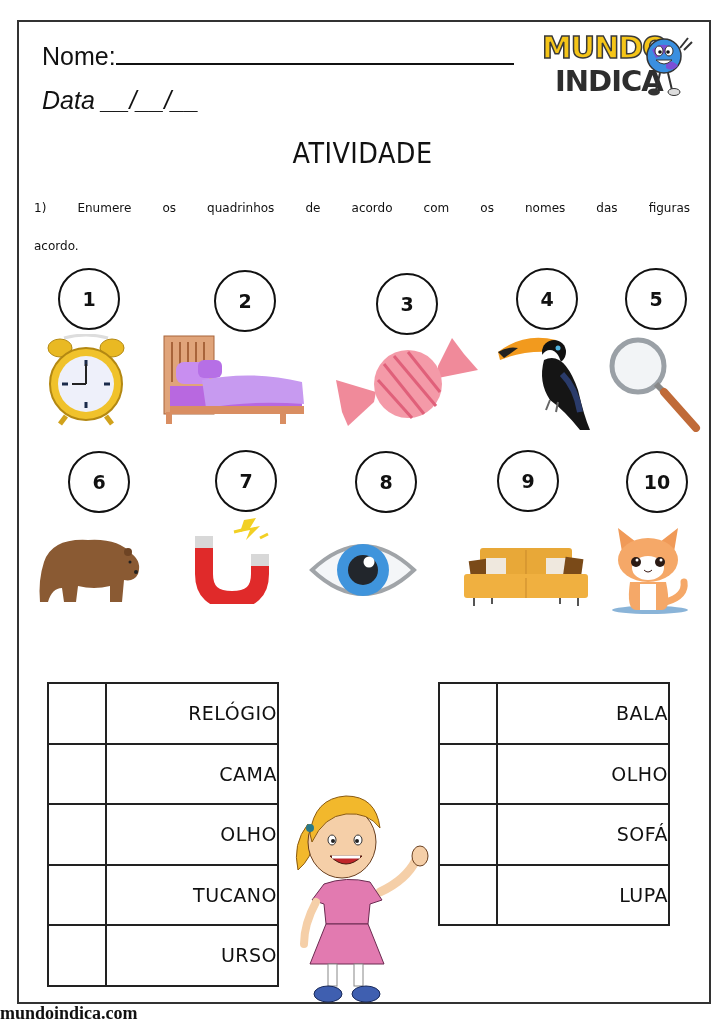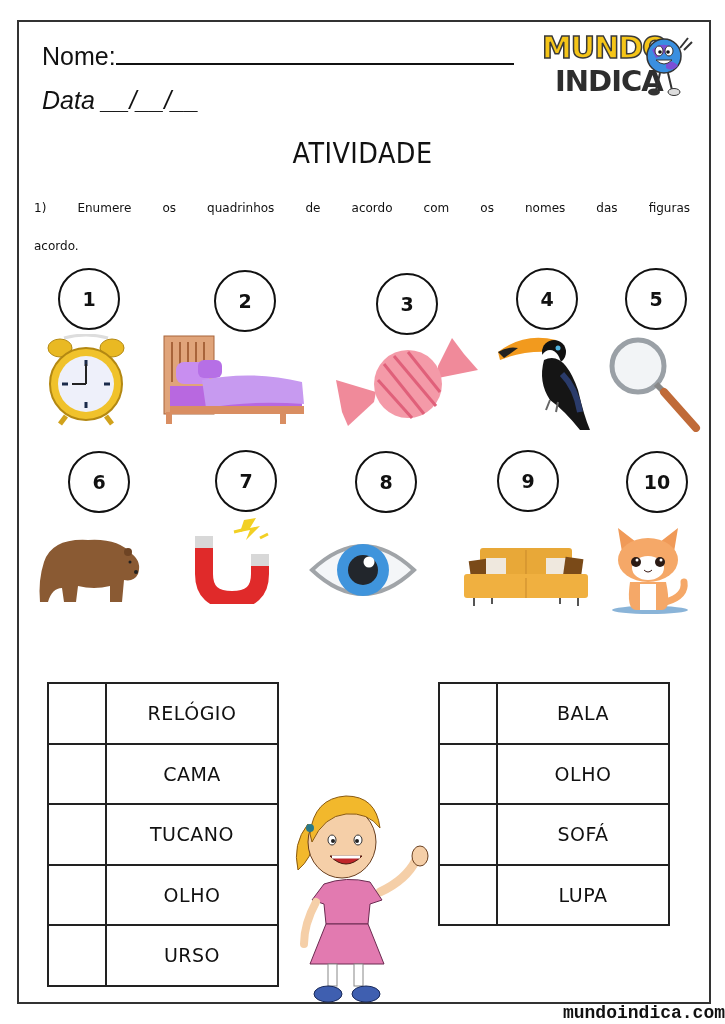--- a/index.html
+++ b/index.html
@@ -9,22 +9,22 @@
   .abs { position: absolute; }
   .hdr-text { font-family: "Liberation Sans", sans-serif; font-size: 25px; color: #111; }
   .title { left: 0; width: 725px; top: 136px; text-align: center; font-family: "DejaVu Sans", sans-serif; font-size: 29px; letter-spacing: 0.5px; transform: scaleX(0.88); }
   .instr { left: 34px; width: 656px; font-size: 12px; font-family: "DejaVu Sans", sans-serif; }
   .instr1 { top: 201px; text-align: justify; text-align-last: justify; word-spacing: 4px; }
   .instr2 { top: 239px; }
   .num-circle { width: 62px; height: 62px; border: 2px solid #111; border-radius: 50%; display: flex; align-items: center; justify-content: center; font-family: "DejaVu Sans", sans-serif; font-weight: bold; font-size: 19px; }
   table.words { position: absolute; border-collapse: collapse; }
   table.words td { border: 2px solid #222; height: 60.5px; font-family: "DejaVu Sans", sans-serif; font-size: 19px; text-align: center; letter-spacing: 0.5px; }
   table.words td.blank { width: 58px; }
-  table.words td.word { width: 172px; }
-  .footer { left: 0; width: 725px; top: 1003px; text-align: right; font-family: Liberation Mono, monospace; font-weight: bold; font-size: 18px; color: #111; }
+  table.words td.word { width: 172px; text-align: right; }
+  .footer { left: 0; width: 725px; top: 1003px; text-align: left; font-family: Liberation Serif, serif; font-weight: bold; font-size: 18px; color: #111; }
   .logo-top { font-family: "DejaVu Sans", sans-serif; font-weight: 900; font-size: 30px; color: #f5c518; -webkit-text-stroke: 1.5px #3a3a3a; letter-spacing: -1px; }
   .logo-bot { font-family: "DejaVu Sans", sans-serif; font-weight: 900; font-size: 29px; color: #2e2e2e; letter-spacing: -1px; }
 </style>
 </head>
 <body>
 
 <div class="frame"></div>
 
 <div class="abs hdr-text" style="left:42px; top:42px;">
   <span>Nome:</span><span style="display:inline-block; width:398px; border-bottom:2px solid #111; height:22px; vertical-align:baseline;"></span>
@@ -182,25 +182,25 @@
       <tr>
         <td class="blank"></td>
         <td class="word">RELÓGIO</td>
       </tr>
   <tr>
         <td class="blank"></td>
         <td class="word">CAMA</td>
       </tr>
   <tr>
         <td class="blank"></td>
+        <td class="word">OLHO</td>
+      </tr>
+  <tr>
+        <td class="blank"></td>
         <td class="word">TUCANO</td>
-      </tr>
-  <tr>
-        <td class="blank"></td>
-        <td class="word">OLHO</td>
       </tr>
   <tr>
         <td class="blank"></td>
         <td class="word">URSO</td>
       </tr>
 </tbody>
   </table>
 
 <table class="words" style="left:438px; top:682px;">
   <tbody>

